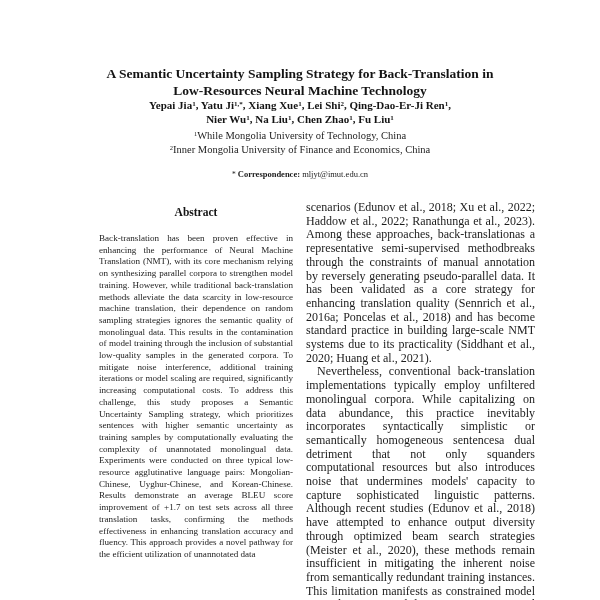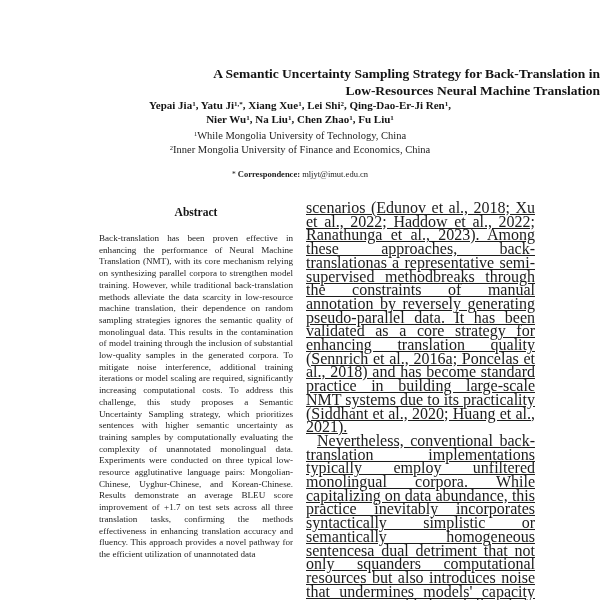--- a/index.html
+++ b/index.html
@@ -22,21 +22,20 @@
     top: 66px;
     left: 0;
     width: 600px;
     text-align: center;
   }
   .title-line {
     font-weight: bold;
     font-size: 13.5px;
     line-height: 16.5px;
     color: #141414;
-    text-align: right;
   }
   .authors { }
   .author-line {
     font-weight: bold;
     font-size: 11px;
     line-height: 13.5px;
     color: #141414;
   }
   sup {
     font-size: 7px;
@@ -77,36 +76,35 @@
     line-height: 11.7px;
     text-align: justify;
   }
   .col-right {
     left: 306px;
     top: 201px;
     width: 229px;
   }
   .body-para {
     margin: 0;
-    font-size: 16px;
+    font-size: 12px;
     line-height: 13.7px;
     text-align: justify;
-    text-decoration: underline;
   }
   .body-para.indent { text-indent: 11px; }
 </style>
 </head>
 <body>
 
 <div class="page">
 
   <div class="head">
     <div class="title">
       <div class="title-line">A Semantic Uncertainty Sampling Strategy for Back-Translation in</div>
-      <div class="title-line">Low-Resources Neural Machine Translation</div>
+      <div class="title-line">Low-Resources Neural Machine Technology</div>
     </div>
 
     <div class="authors">
       <div class="author-line">
         <span class="author"><span>Yepai Jia</span><sup>1</sup><span>,</span></span>
         <span class="author"><span>Yatu Ji</span><sup>1,*</sup><span>,</span></span>
         <span class="author"><span>Xiang Xue</span><sup>1</sup><span>,</span></span>
         <span class="author"><span>Lei Shi</span><sup>2</sup><span>,</span></span>
         <span class="author"><span>Qing-Dao-Er-Ji Ren</span><sup>1</sup><span>,</span></span>
       </div>

